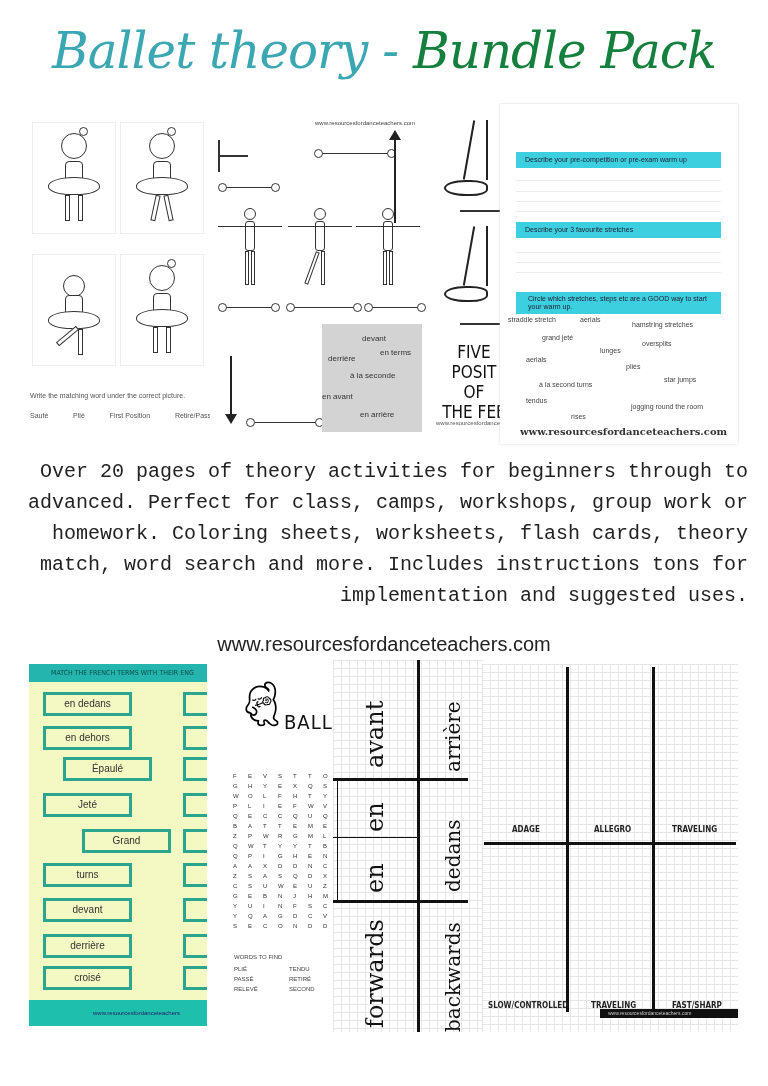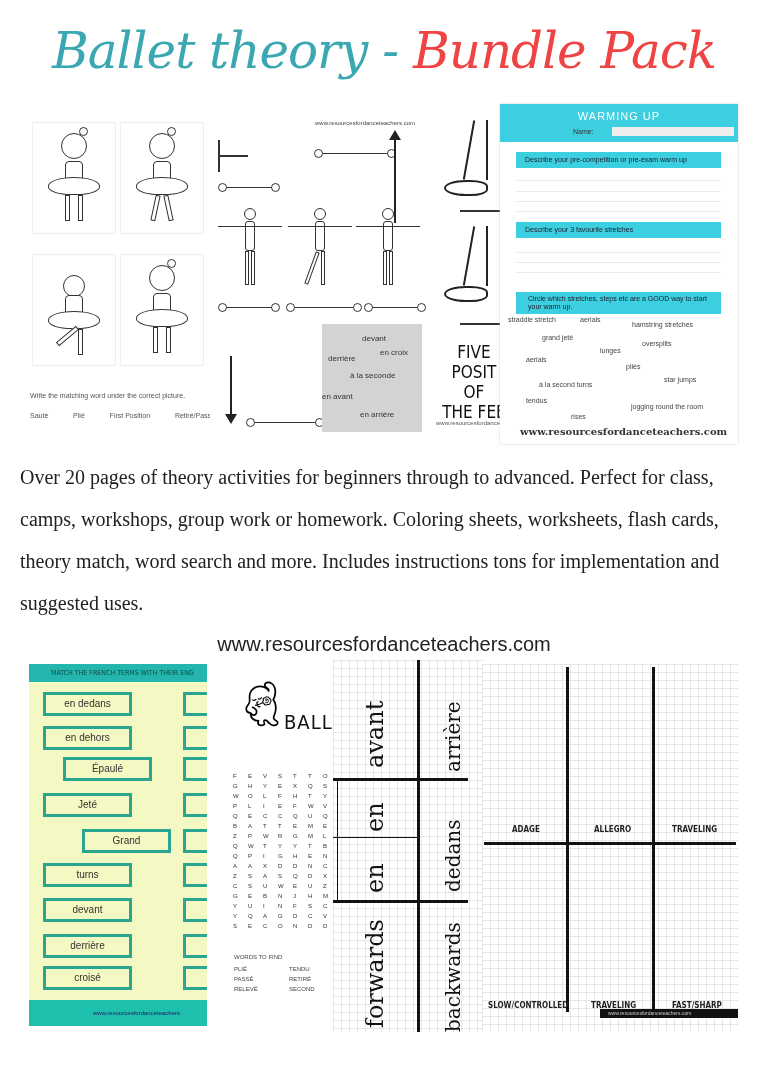--- a/index.html
+++ b/index.html
@@ -5,21 +5,21 @@
   * { box-sizing: border-box; margin: 0; padding: 0; }
   html, body { width: 768px; height: 1086px; background: #ffffff; overflow: hidden; }
   body { position: relative; font-family: "Liberation Sans", sans-serif; color: #222; }
 
   .title {
     position: absolute; left: 52px; top: 22px; width: 680px; height: 70px;
     font-family: "DejaVu Serif", serif; font-style: italic; font-size: 50px; letter-spacing: -1px;
     white-space: nowrap;
   }
   .title .t1 { color: #3aa7b3; }
-  .title .t2 { color: #ef4444; }
+  .title .t2 { color: #15803d; }
 
   
   .panel { position: absolute; background: #fff; overflow: hidden; }
 
   
   .p-girls { left: 30px; top: 122px; width: 185px; height: 315px; }
   .girl-card { position: absolute; width: 84px; height: 112px; border: 1px solid #eee; }
   .girl { position: absolute; left: 50%; transform: translateX(-50%); }
   .girl .head { position: absolute; left: -13px; top: 6px; width: 26px; height: 26px; border: 1.5px solid #333; border-radius: 50%; background: #fff; }
   .girl .bun { position: absolute; left: 5px; top: 0px; width: 9px; height: 9px; border: 1.5px solid #333; border-radius: 50%; background: #fff; }
@@ -68,21 +68,21 @@
   .warm-name-field { position: absolute; left: 112px; top: 23px; width: 122px; height: 9px; background: #eee; }
   .warm-q { position: absolute; left: 16px; width: 205px; height: 16px; background: #3ccfe0; font-size: 7px; color: #223; padding: 4px 9px; line-height: 8px; }
   .warm-q.tall { height: 22px; padding: 3px 12px; }
   .warm-line { position: absolute; left: 16px; width: 205px; border-top: 1px solid #ececec; }
   .warm-word { position: absolute; font-size: 7px; color: #444; white-space: nowrap; }
   .warm-url { position: absolute; left: 20px; top: 322px; font-family: "DejaVu Serif", serif; font-weight: bold; font-size: 10px; color: #333; }
 
   
   .desc {
     position: absolute; left: 20px; top: 456px; width: 728px;
-    font-family: Liberation Serif, serif; font-size: 20px; line-height: 42px; text-align: left; color: #222;
+    font-family: Liberation Mono, monospace; font-size: 20px; line-height: 31px; text-align: right; color: #222;
   }
   .site-url { position: absolute; left: 0; top: 633px; width: 768px; text-align: center; font-family: "Liberation Sans", sans-serif; font-size: 20px; color: #222; }
 
   
   .p-match { left: 29px; top: 664px; width: 178px; height: 362px; background: #f4f8c2; }
   .match-head { position: absolute; left: 0; top: 0; width: 178px; height: 18px; background: #23b5ae; color: #0c4d49; font-family: "DejaVu Sans Condensed","DejaVu Sans", sans-serif; font-size: 7px; padding: 5px 0 0 22px; white-space: nowrap; text-transform: uppercase; }
   .match-box { position: absolute; left: 14px; width: 89px; height: 24px; border: 3px solid #2aa58f; background: #f4f8c2; font-size: 10px; color: #333; text-align: center; line-height: 18px; }
   .match-box.r { left: 154px; width: 30px; }
   .match-foot { position: absolute; left: 0; top: 336px; width: 178px; height: 26px; background: #1fbfae; font-size: 6px; color: #226; padding: 10px 0 0 64px; white-space: nowrap; }
 
@@ -193,21 +193,21 @@
       <div class="l2"></div>
     </div>
   <div class="scroll-line" style="left:12px;top:187px;width:54px;"></div>
   <div class="scroll-line" style="left:80px;top:187px;width:68px;"></div>
   <div class="scroll-line" style="left:158px;top:187px;width:54px;"></div>
   <div class="arrow-v arrow-down" style="left:20px;top:236px;height:60px;"></div>
   <div class="scroll-line" style="left:40px;top:302px;width:70px;"></div>
   <div class="vocab-box">
     <span style="left:40px;top:10px;">devant</span>
     <span style="left:6px;top:30px;">derrière</span>
-    <span style="left:58px;top:24px;">en croix</span>
+    <span style="left:58px;top:24px;">en terms</span>
     <span style="left:28px;top:47px;">à la seconde</span>
     <span style="left:0;top:68px;">en avant</span>
     <span style="left:38px;top:86px;">en arrière</span>
   </div>
 </div>
 
 <div class="panel p-feet">
   <div class="foot" style="top:10px;">
       <div class="sh1"></div>
       <div class="sh2"></div>
@@ -222,25 +222,20 @@
   <div class="feet-rule" style="top:213px;"></div>
   <div class="feet-title">
     <div>FIVE POSIT</div>
     <div>OF</div>
     <div>THE FEE</div>
   </div>
   <div class="feet-url">www.resourcesfordance</div>
 </div>
 
 <div class="panel p-warm">
-  <div class="warm-head">
-    <div class="warm-title">WARMING UP</div>
-    <div class="warm-name">Name:</div>
-    <div class="warm-name-field"></div>
-  </div>
   <div class="warm-q" style="top:48px;">Describe your pre-competition or pre-exam warm up</div>
   <div class="warm-line" style="top:76px;"></div>
   <div class="warm-line" style="top:87px;"></div>
   <div class="warm-line" style="top:97px;"></div>
   <div class="warm-line" style="top:107px;"></div>
   <div class="warm-q" style="top:118px;">Describe your 3 favourite stretches</div>
   <div class="warm-line" style="top:148px;"></div>
   <div class="warm-line" style="top:158px;"></div>
   <div class="warm-line" style="top:168px;"></div>
   <div class="warm-q tall" style="top:188px;">Circle which stretches, steps etc are a GOOD way to start your warm up.</div>

